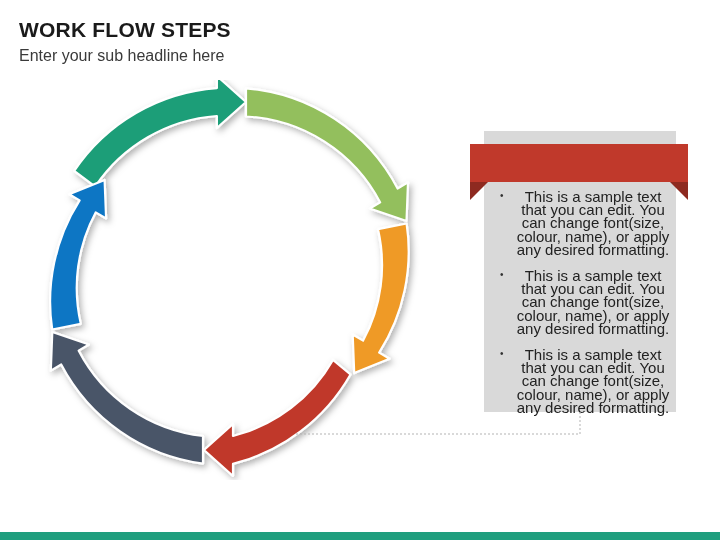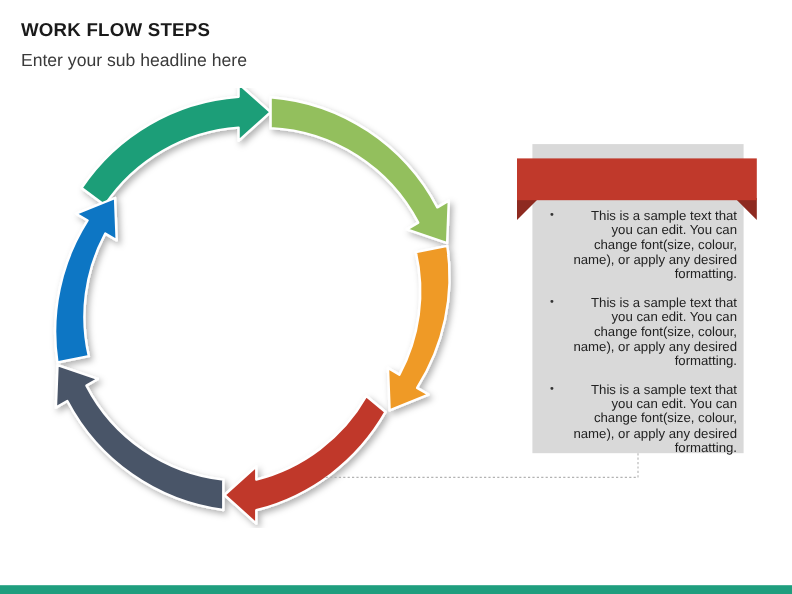--- a/index.html
+++ b/index.html
@@ -8,21 +8,21 @@
     background:#ffffff;
     font-family:"Liberation Sans", sans-serif;
     position:relative;
     overflow:hidden;
   }
   #slide{position:absolute;left:0;top:0;width:720px;height:540px;background:#fff;}
 
   
   #title{
     position:absolute;left:19px;top:18px;
-    font-size:17px;font-weight:bold;color:#1a1a1a;
+    font-size:21px;font-weight:bold;color:#1a1a1a;
     letter-spacing:.2px;white-space:nowrap;
   }
   #subtitle{
     position:absolute;left:19px;top:47px;
     font-size:16px;font-weight:normal;color:#3a3a3a;
     white-space:nowrap;
     text-align:right;
   }
 
   
@@ -41,24 +41,24 @@
     background:#d9d9d9;
   }
   #bullet-list{
     position:absolute;left:492px;top:190px;width:178px;
     list-style:none;margin:0;padding:0;
   }
   #bullet-list li{
     position:relative;
     padding-left:24px;
     margin-bottom:13px;
-    font-size:12px;
+    font-size:15px;
     line-height:13.2px;
     color:#222222;
-    text-align:right;
+    text-align:center;
   }
   #bullet-list li:before{
     content:"\2022";
     position:absolute;left:8px;top:-1px;
     font-size:10px;color:#333;
   }
 
   
   #ribbon{position:absolute;left:462px;top:142px;width:240px;height:58px;}
   #ribbon svg{display:block;width:240px;height:58px;}

